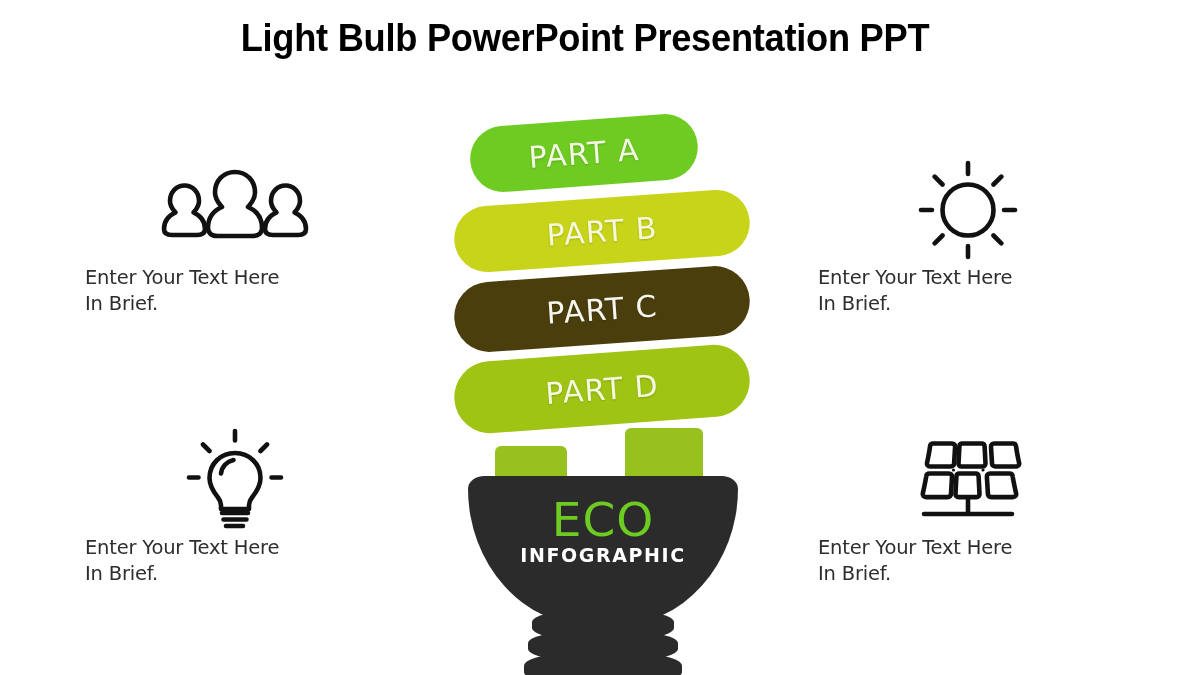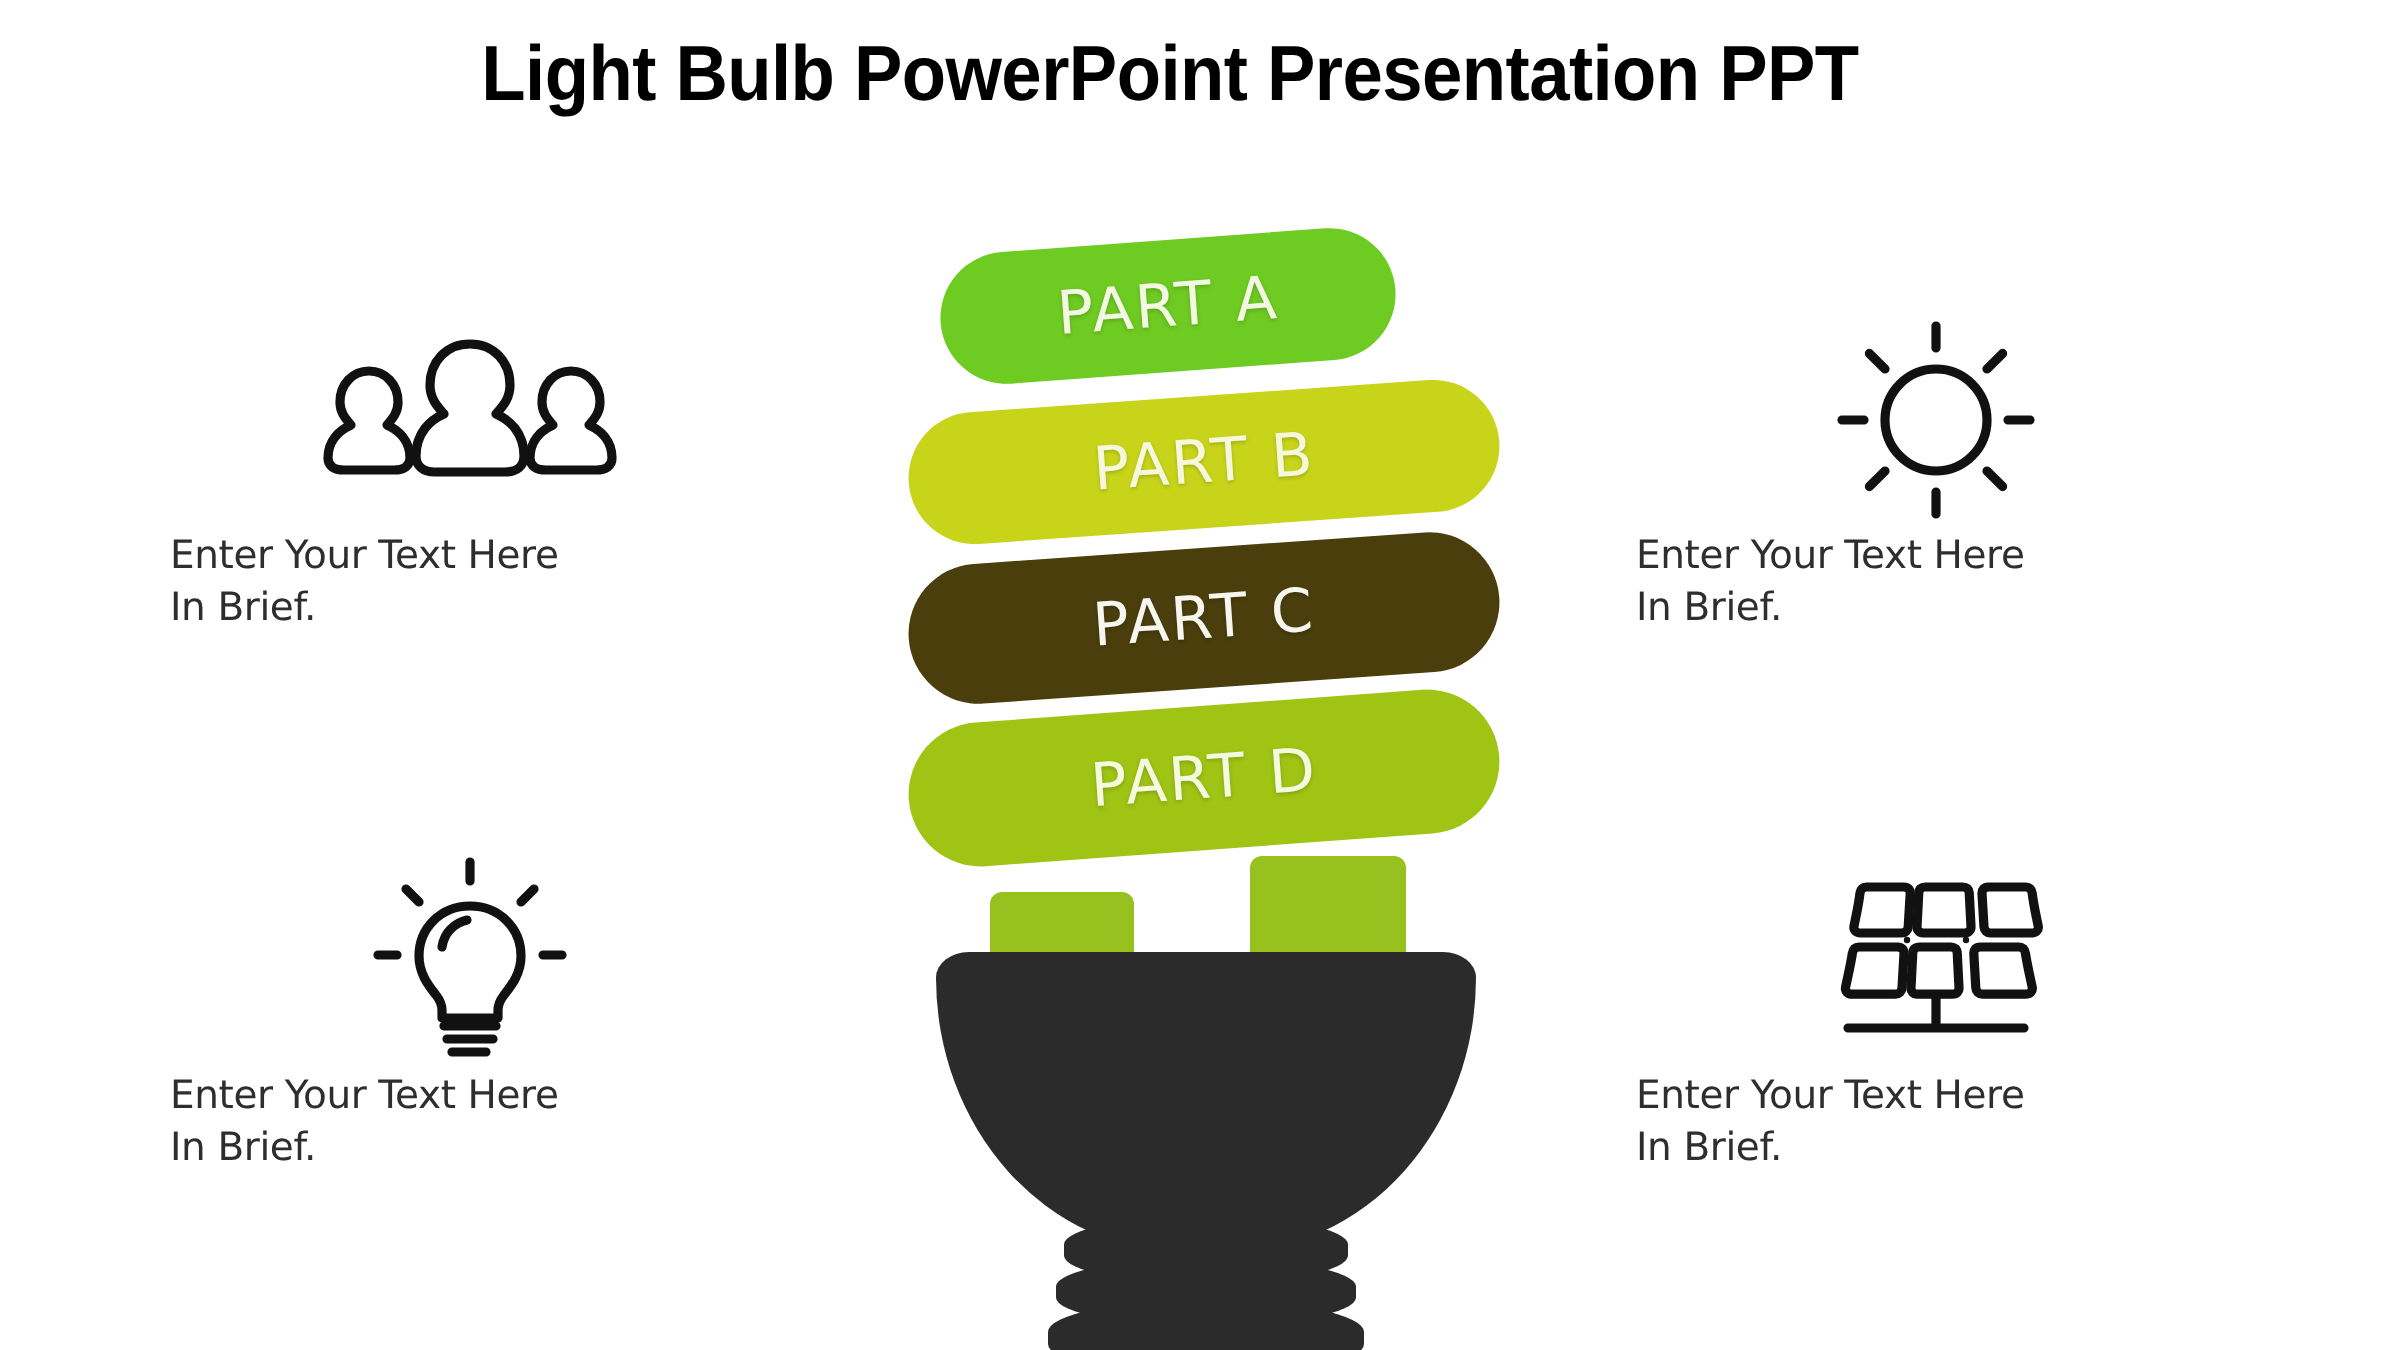--- a/index.html
+++ b/index.html
@@ -235,20 +235,24 @@
     </div>
     <div class="bar" id="bar-d" style="background: rgb(159, 196, 20);">
       <span class="bar-label" style="color: rgb(245, 249, 221);">PART D</span>
     </div>
 
     <div class="leg" id="leg-left" style="background: rgb(150, 193, 30);"></div>
     <div class="leg" id="leg-right" style="background: rgb(150, 193, 30);"></div>
 
     <div id="bulb-cap" style="background: rgb(43, 43, 43);"></div>
 
+    <div id="cap-text">
+      <div id="eco-word" style="color: rgb(110, 203, 34);">ECO</div>
+      <div id="eco-sub" style="color: rgb(255, 255, 255);">INFOGRAPHIC</div>
+    </div>
 
     <div class="screw" id="screw-1" style="background: rgb(43, 43, 43);"></div>
     <div class="screw" id="screw-2" style="background: rgb(43, 43, 43);"></div>
     <div class="screw" id="screw-3" style="background: rgb(43, 43, 43);"></div>
 
   </div>
 
 </div>
 
 </body></html>

